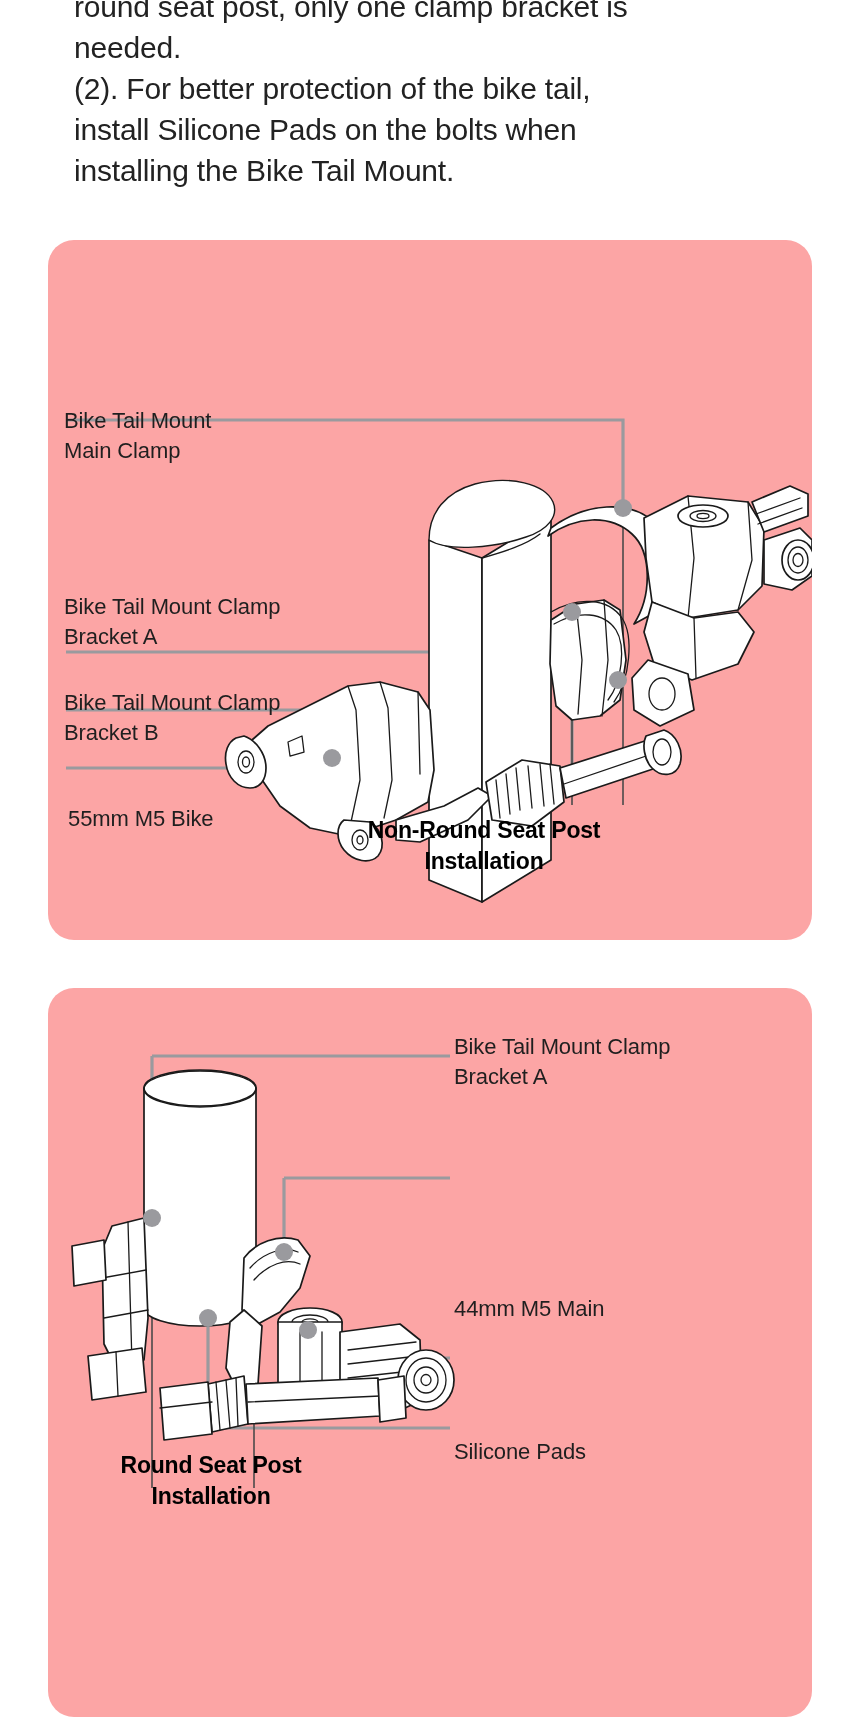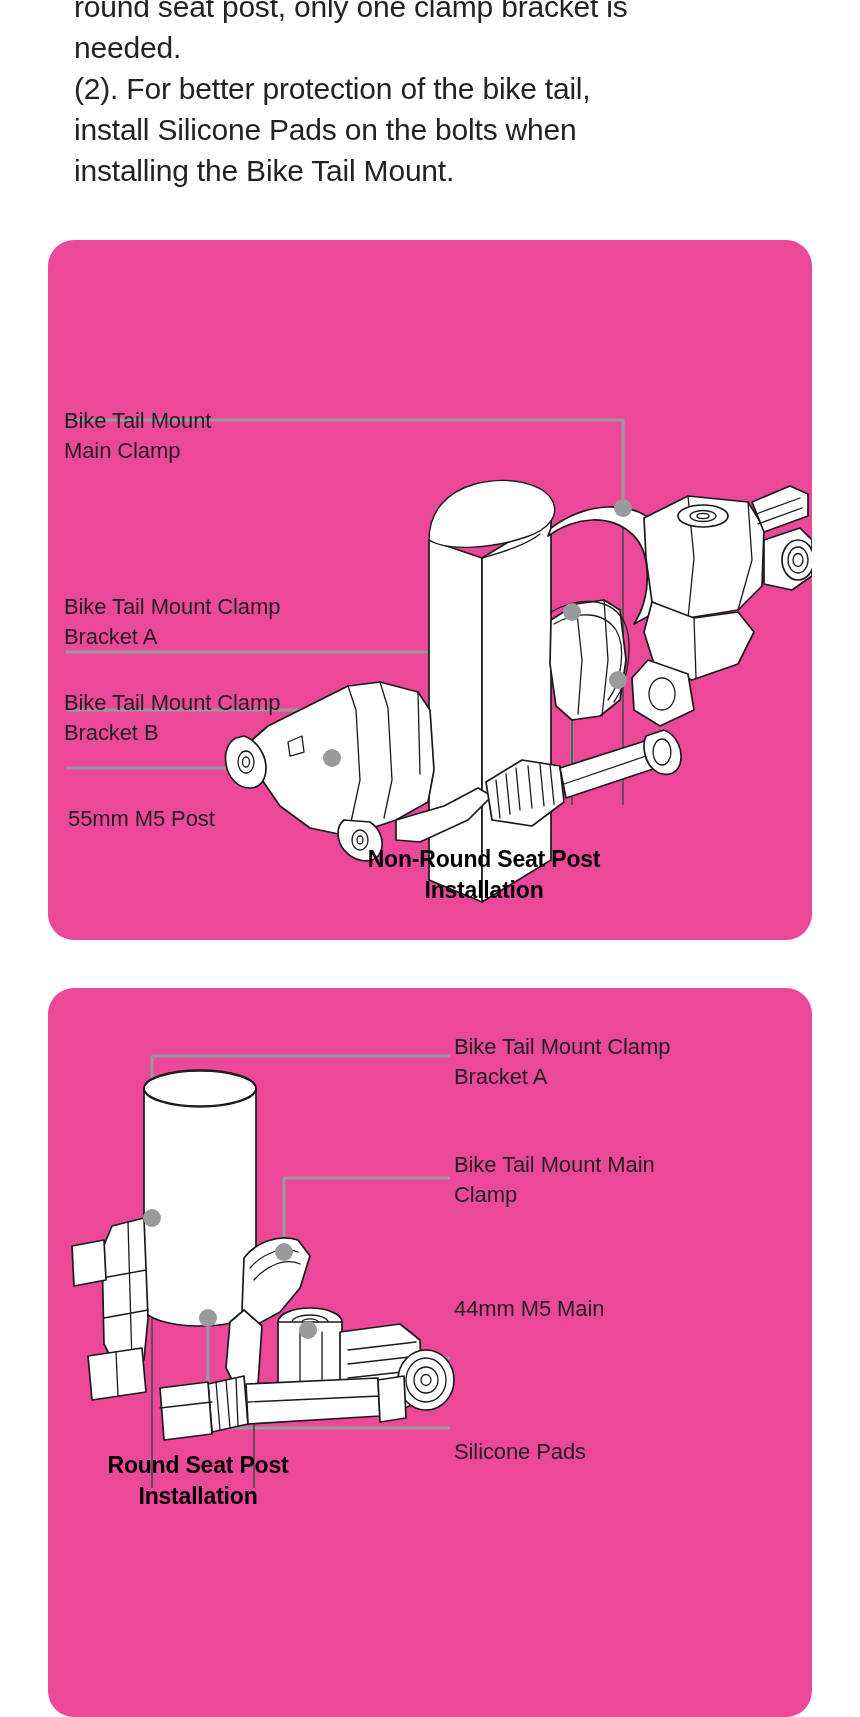--- a/index.html
+++ b/index.html
@@ -28,21 +28,21 @@
     color: #222222;
     letter-spacing: -0.2px;
     white-space: pre-line;
   }
 
   
   .card {
     position: absolute;
     left: 48px;
     width: 764px;
-    background: #ec4899;
+    background: #fca5a5;
     border-radius: 26px;
     overflow: hidden;
   }
   #card-nonround { top: 240px;  height: 700px; }
   #card-round    { top: 988px;  height: 729px; }
 
   
   .lbl {
     position: absolute;
     font-size: 22px;
@@ -220,23 +220,23 @@
 
   <div class="lbl" style="left:16px; top:166px;">Bike Tail Mount
 Main Clamp</div>
 
   <div class="lbl" style="left:16px; top:352px;">Bike Tail Mount Clamp
 Bracket A</div>
 
   <div class="lbl" style="left:16px; top:448px;">Bike Tail Mount Clamp
 Bracket B</div>
 
-  <div class="lbl" style="left:20px; top:564px;">55mm M5 Post</div>
-
-  <div class="caption" style="left:286px; top:604px; width:300px;">Non-Round Seat Post
+  <div class="lbl" style="left:20px; top:564px;">55mm M5 Bike</div>
+
+  <div class="caption" style="left:286px; top:575px; width:300px;">Non-Round Seat Post
 Installation</div>
 </div>
 
 <div class="card" id="card-round">
 
   <svg class="svg-layer" viewBox="0 0 764 729" preserveAspectRatio="none">
 
     <g>
       <path class="leader" d="M104 68 V230 M104 68 H402"></path>
       <path class="leader" d="M236 190 V264 M236 190 H402"></path>
@@ -318,22 +318,20 @@
       <circle class="dot" cx="104" cy="230" r="9"></circle>
       <circle class="dot" cx="236" cy="264" r="9"></circle>
       <circle class="dot" cx="260" cy="342" r="9"></circle>
       <circle class="dot" cx="160" cy="330" r="9"></circle>
     </g>
   </svg>
 
   <div class="lbl" style="left:406px; top:44px;">Bike Tail Mount Clamp
 Bracket A</div>
 
-  <div class="lbl" style="left:406px; top:162px;">Bike Tail Mount Main
-Clamp</div>
 
   <div class="lbl" style="left:406px; top:306px;">44mm M5 Main</div>
 
   <div class="lbl" style="left:406px; top:402px;margin-top:47px;">Silicone Pads</div>
 
-  <div class="caption" style="left:0; top:462px; width:300px;">Round Seat Post
+  <div class="caption" style="left:13px; top:462px; width:300px;">Round Seat Post
 Installation</div>
 </div>
 
 </body></html>

